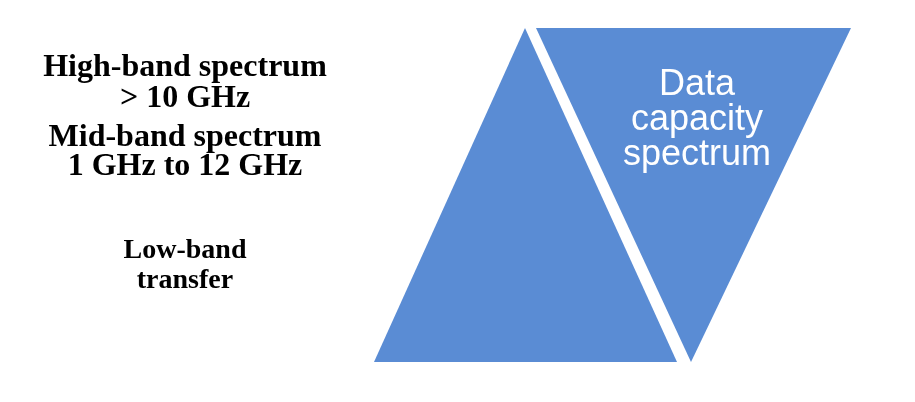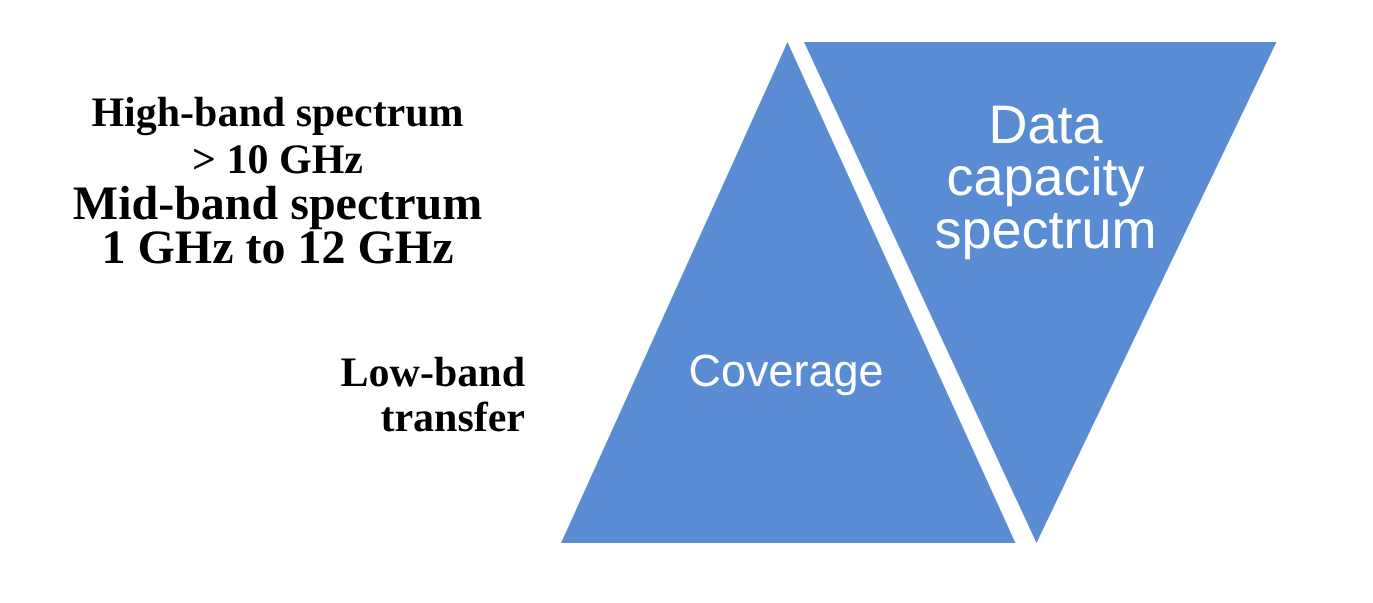--- a/index.html
+++ b/index.html
@@ -26,34 +26,33 @@
   .band-label {
     position: absolute;
     left: 0;
     width: 100%;
     text-align: center;
     color: #000000;
     font-family: "Liberation Serif", serif;
     font-weight: bold;
   }
   .band-label.high {
-    top: 60px;
-    font-size: 28px;
+    top: 50px;
+    font-size: 32px;
     line-height: 31px;
   }
   .band-label.mid {
     top: 121px;
     font-size: 32px;
     line-height: 29px;
   }
   .band-label.low {
     top: 234px;
     font-size: 28px;
     line-height: 30px;
-    text-align: right;
   }
   
   svg.triangles {
     position: absolute;
     left: 0;
     top: 0;
     width: 915px;
     height: 402px;
   }
   
@@ -97,21 +96,20 @@
       <div>Low-band</div>
       <div>transfer</div>
     </div>
   </div>
 
   <svg class="triangles" viewBox="0 0 915 402" xmlns="http://www.w3.org/2000/svg">
     <polygon points="525,28 677,362 374,362" fill="#5A8CD4"></polygon>
     <polygon points="536,28 851,28 691,362" fill="#5A8CD4"></polygon>
   </svg>
 
-  <div class="tri-label coverage">Coverage</div>
 
   <div class="tri-label capacity">
     <div>Data</div>
     <div>capacity</div>
     <div>spectrum</div>
   </div>
 
 </div>
 
 </body></html>

